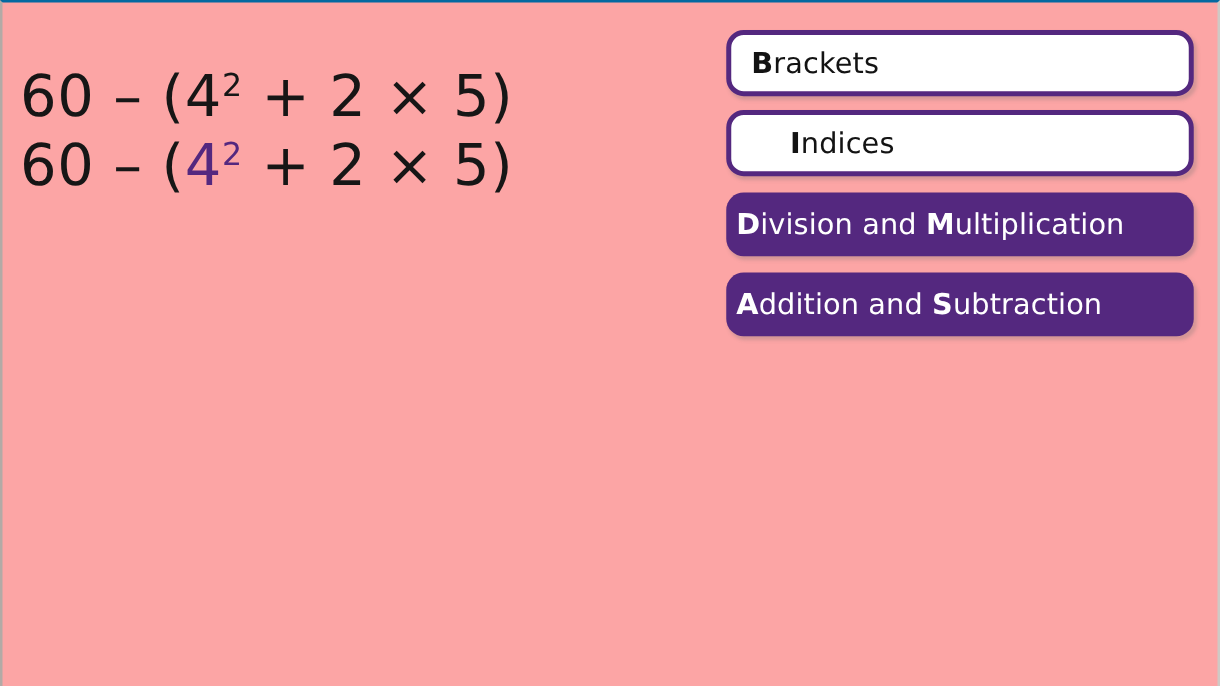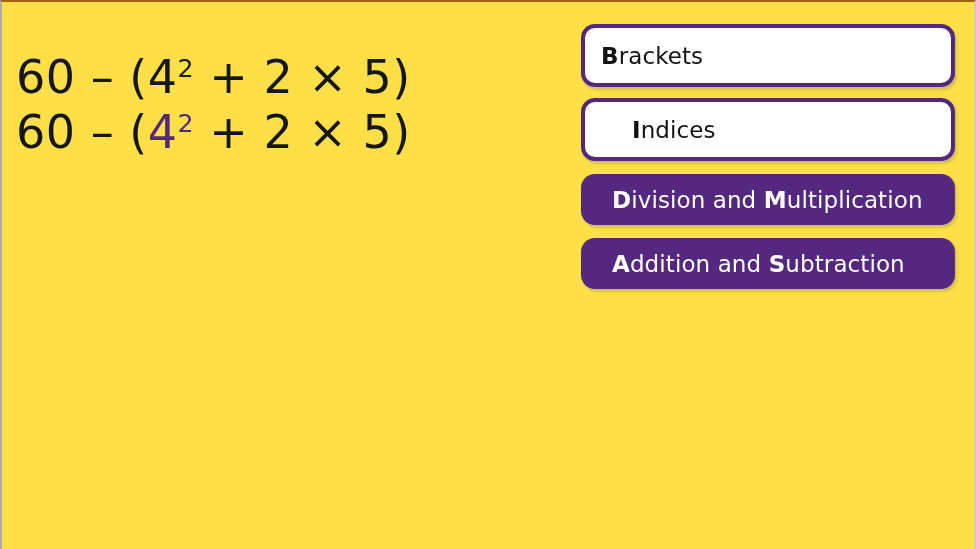--- a/index.html
+++ b/index.html
@@ -4,24 +4,24 @@
 <style>
   html, body {
     margin: 0;
     padding: 0;
     background: #ffffff;
   }
   #slide {
     position: relative;
     width: 976px;
     height: 549px;
-    background: #fde047;
+    background: #fca5a5;
     box-sizing: border-box;
     border-left: 2px solid #b3aaa6;
-    border-top: 2px solid #a16207;
+    border-top: 2px solid #0369a1;
     border-right: 2px solid #cfc9c5;
     overflow: hidden;
     font-family: "Liberation Sans", sans-serif;
   }
 
   
   #expression-stack {
     position: absolute;
     left: 14px;
     top: 48px;
@@ -63,36 +63,36 @@
     letter-spacing: 0.1px;
   }
   .bidmas-box .box-label {
     padding-left: 16px;
     white-space: nowrap;
   }
   .bidmas-box .cap {
     font-weight: 700;
   }
   .bidmas-box.outline {
-    height: 63px;
+    height: 53px;
     background: #ffffff;
     border: 4px solid #54287f;
     color: #131313;
     margin-bottom: 11px;
     box-shadow: 2px 3px 3px rgba(120,115,115,0.30);
   }
   .bidmas-box.filled {
     height: 51px;
     background: #54287f;
     border: none;
     color: #ffffff;
     margin-bottom: 20px;
     box-shadow: 2px 3px 3px rgba(120,115,115,0.30);
   }
-  .bidmas-box.filled .box-label { padding-left: 31px; }
+  .bidmas-box.filled .box-label { padding-left: 8px; }
   .bidmas-box.outline.second { margin-bottom: 13px; padding-left: 31px; }
   .bidmas-box.filled.third { margin-bottom: 13px; }
 </style>
 </head>
 <body>
 
 <div id="slide">
 
   <div id="expression-stack">
 

